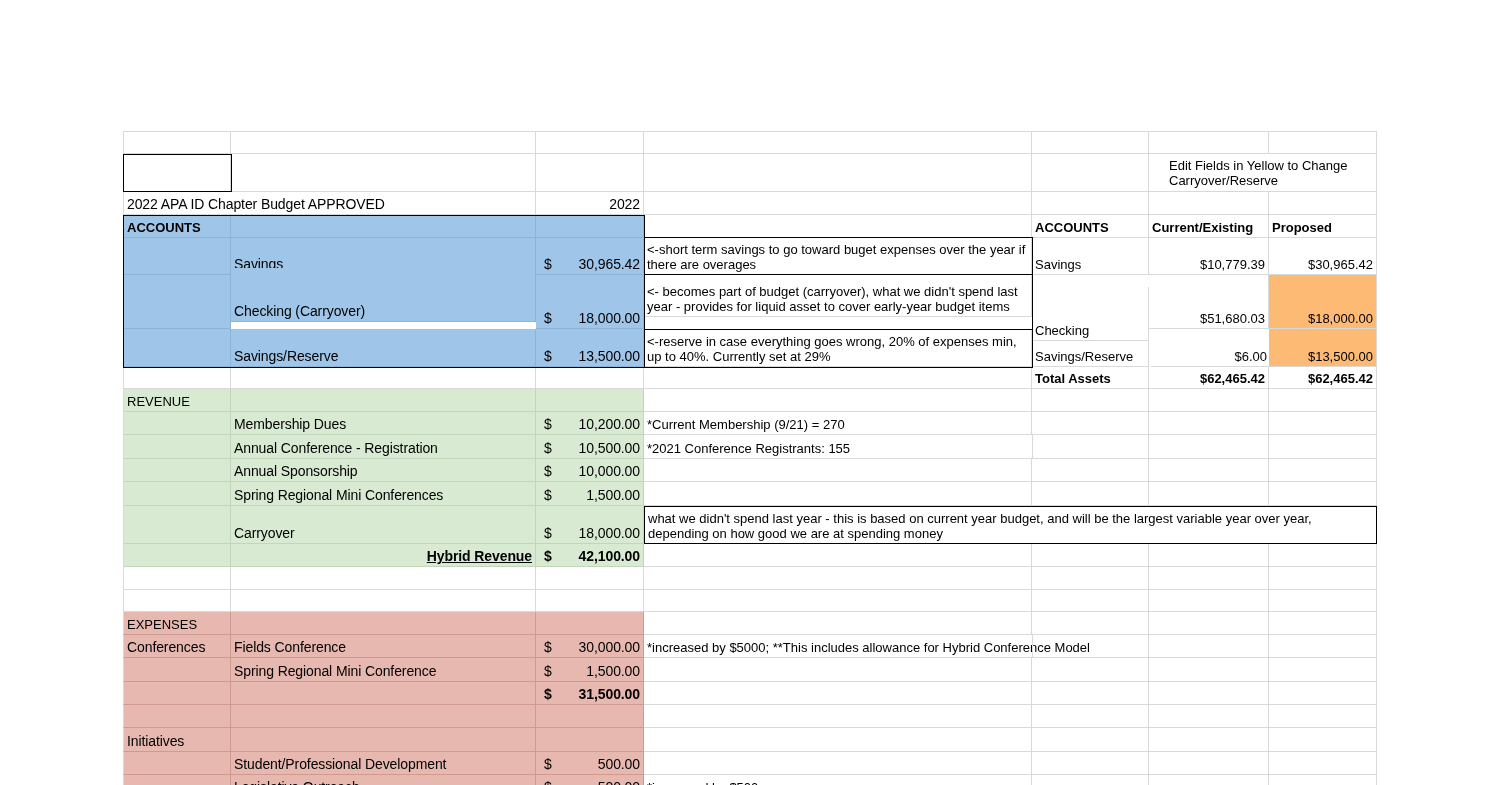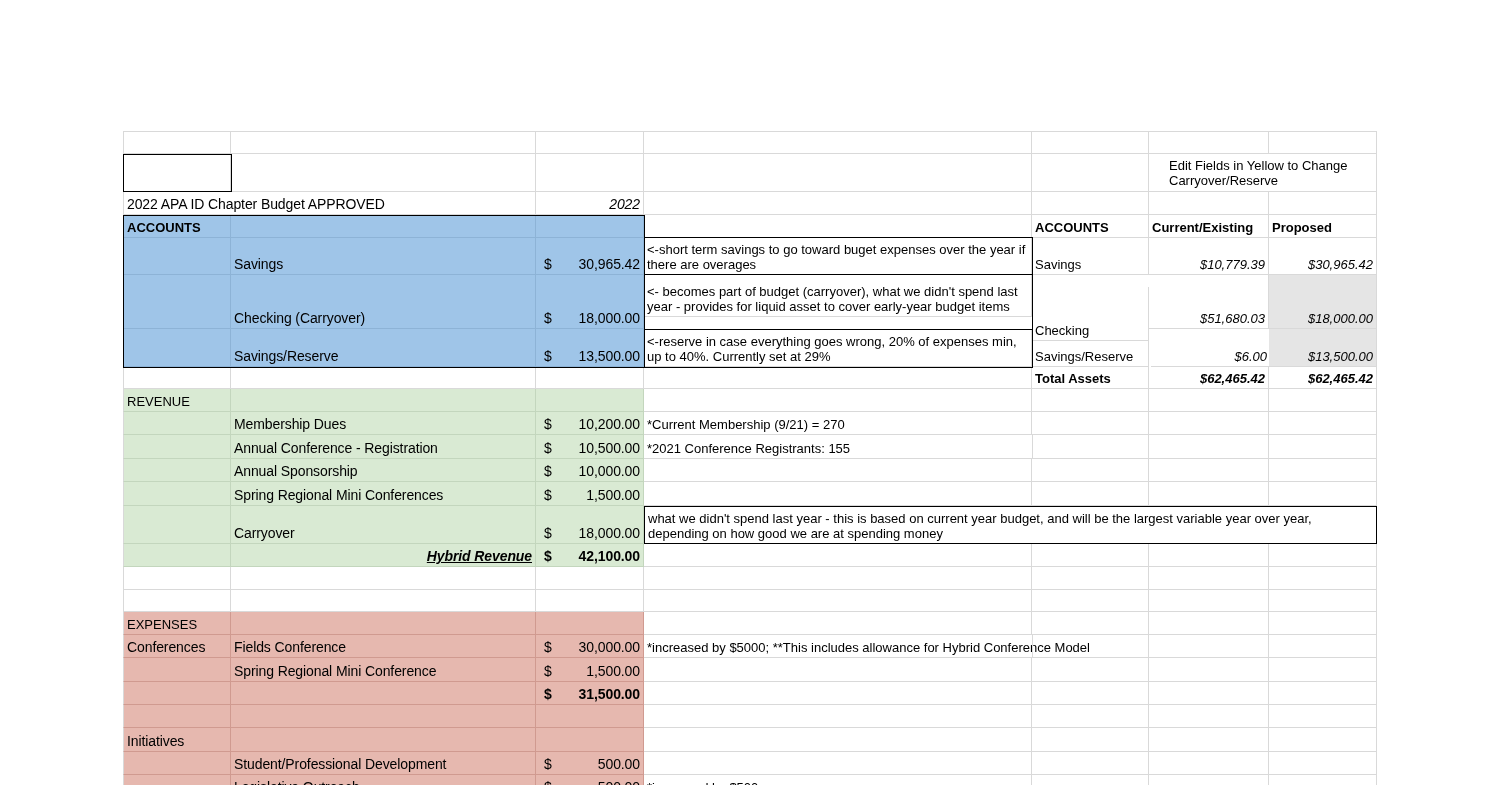--- a/index.html
+++ b/index.html
@@ -1,27 +1,27 @@
 <!DOCTYPE html>
 <html><head>
 <meta charset="utf-8">
 <style>
   html, body { margin: 0; padding: 0; background: #ffffff; }
   body { width: 1500px; height: 785px; overflow: hidden; position: relative; font-family: "Liberation Sans", sans-serif; color: #000; }
   .sheet { position: absolute; left: 123px; top: 131px; }
   .cell { position: absolute; box-sizing: border-box; border-right: 1px solid #d9d9d9; border-bottom: 1px solid #d9d9d9; font-size: 13px; line-height: 15px; padding: 0 3px 2px 3px; display: flex; align-items: flex-end; overflow: hidden; white-space: nowrap; }
   .calibri { font-family: "Liberation Sans", sans-serif; font-size: 14px; letter-spacing: -0.1px; }
   .wrap { white-space: normal; }
-  .right { justify-content: flex-end; font-style: italic; }
+  .right { justify-content: flex-end; }
   .center { justify-content: center; }
   .bold { font-weight: bold; }
   .blue { background: #9fc5e8; border-color: #8db3d6; }
   .green { background: #d9ead3; border-color: #c3d6bd; }
   .red { background: #e6b8af; border-color: #d09a90; }
-  .yellow { background: #e5e5e5; }
+  .yellow { background: #fdba74; }
   .money { justify-content: space-between; }
   .money .sym { padding-left: 5px; }
   .u { text-decoration: underline; }
   .outline { position: absolute; box-sizing: border-box; border: 1.5px solid #000; pointer-events: none; }
   .topline { border-top: 1px solid #d9d9d9; }
   .leftline { border-left: 1px solid #d9d9d9; }
 </style>
 </head>
 <body>
 
@@ -62,21 +62,21 @@
   <div class="cell blue calibri money" style="left:413px;top:107px;width:108px;height:37px">
       <span class="sym">$</span>
       <span>30,965.42</span>
     </div>
   <div class="cell wrap" style="left:521px;top:107px;width:388px;height:37px">&lt;-short term savings to go toward buget expenses over the year if there are overages</div>
   <div class="cell" style="left:909px;top:107px;width:117px;height:37px">Savings</div>
   <div class="cell right" style="left:1026px;top:107px;width:120px;height:37px">$10,779.39</div>
   <div class="cell right" style="left:1146px;top:107px;width:108px;height:37px">$30,965.42</div>
 
   <div class="cell blue leftline" style="left:0;top:144px;width:108px;height:54px"></div>
-  <div class="cell blue calibri" style="left:108px;top:144px;width:305px;height:54px">Checking (Carryover)</div>
+  <div class="cell blue calibri" style="left:108px;top:137px;width:305px;height:54px">Checking (Carryover)</div>
   <div class="cell blue calibri money" style="left:413px;top:144px;width:108px;height:54px">
       <span class="sym">$</span>
       <span>18,000.00</span>
     </div>
   <div class="cell wrap" style="left:521px;top:132px;width:388px;height:54px">&lt;- becomes part of budget (carryover), what we didn't spend last year - provides for liquid asset to cover early-year budget items</div>
   <div class="cell" style="left:909px;top:156px;width:117px;height:54px">Checking</div>
   <div class="cell right" style="left:1026px;top:144px;width:120px;height:54px">$51,680.03</div>
   <div class="cell right yellow" style="left:1146px;top:144px;width:108px;height:54px">$18,000.00</div>
 
   <div class="cell blue leftline" style="left:0;top:198px;width:108px;height:38px"></div>

